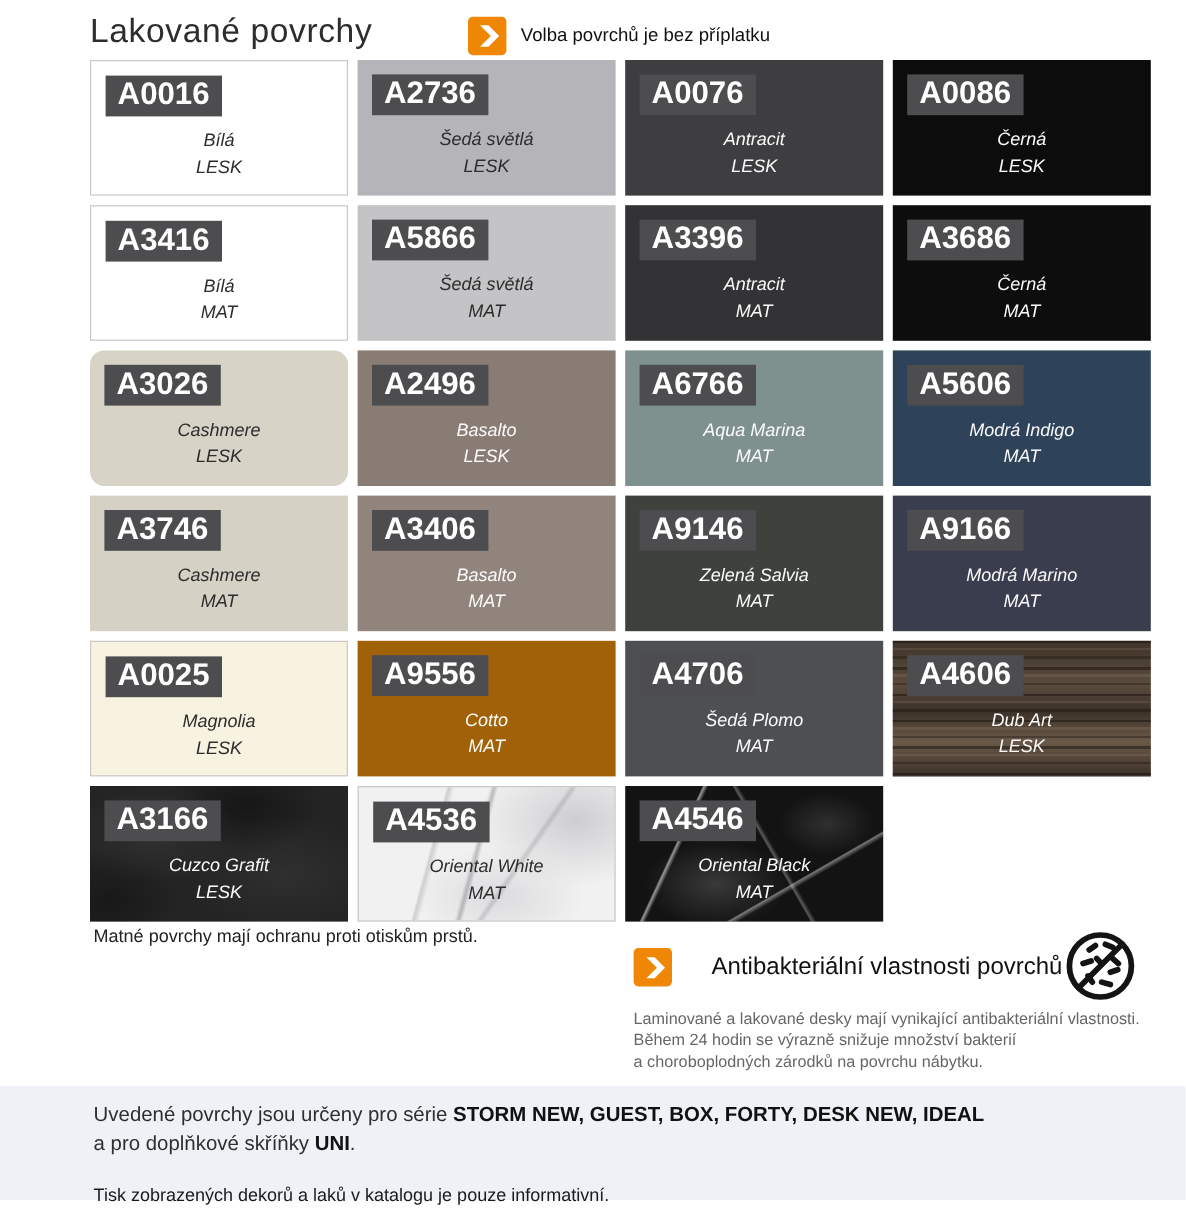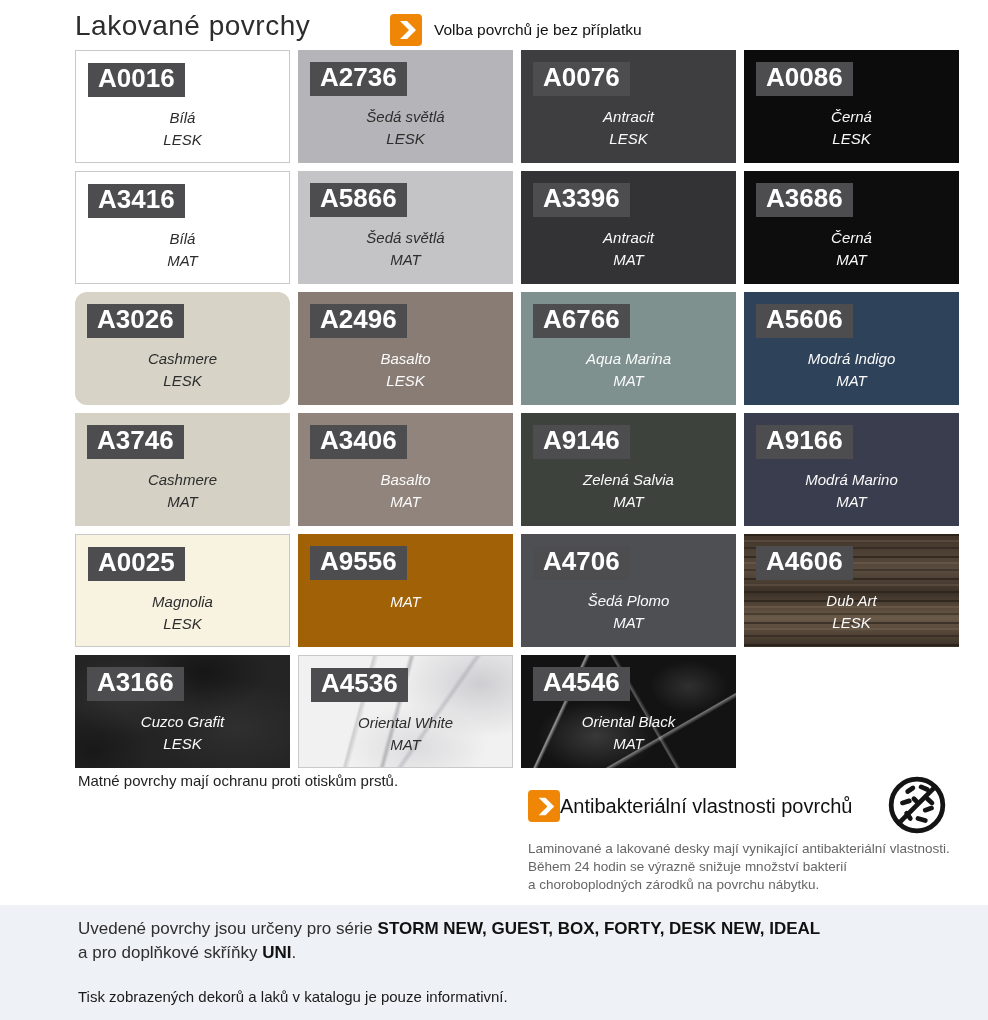--- a/index.html
+++ b/index.html
@@ -51,26 +51,26 @@
     background-image:
       linear-gradient(115deg, transparent 24%, rgba(255,255,255,0.55) 24.6%, transparent 26%),
       linear-gradient(60deg, transparent 55%, rgba(255,255,255,0.3) 55.6%, transparent 57%),
       linear-gradient(150deg, transparent 68%, rgba(255,255,255,0.42) 68.6%, transparent 70.5%),
       radial-gradient(100px 60px at 35% 72%, rgba(255,255,255,0.16), transparent 60%),
       radial-gradient(60px 40px at 78% 28%, rgba(255,255,255,0.12), transparent 65%); }
 
   .matte-note { position:absolute; left:78px; top:772px; font-size:15px; color:#222; }
 
   .antibac-heading-row { position:absolute; left:528px; top:790px; display:flex; align-items:center; }
-  .antibac-heading { margin-left:0; font-size:20px; color:#111; font-weight:400;text-align:right; }
+  .antibac-heading { margin-left:33px; font-size:20px; color:#111; font-weight:400;text-align:right; }
   .antibac-paragraph { position:absolute; left:528px; top:840px; font-size:13.5px;
                        line-height:18px; color:#666; }
   .bacteria-icon { position:absolute; left:886px; top:774px; }
 
-  .footer-band { position:absolute; left:0; top:905px; width:988px; height:115px;
+  .footer-band { position:absolute; left:0; top:905px; width:988px; height:95px;
                  background:#eef1f6; padding:12px 0 16px 78px; }
   .footer-series { font-size:17px; line-height:24px; color:#2f2f2f; }
   .footer-series b { color:#111; }
   .footer-note { margin-top:23px; font-size:15px; color:#1a1a1a; }
 </style>
 </head>
 <body>
 
 <div class="page">
 
@@ -148,20 +148,21 @@
         </div></div>
       <div class="cell" style="background: rgb(58, 61, 78);"><div class="badge">A9166</div><div class="names text-light">
           <div class="name">Modrá Marino</div>
           <div class="finish">MAT</div>
         </div></div>
       <div class="cell bordered" style="background: rgb(248, 243, 224);"><div class="badge">A0025</div><div class="names text-dark">
           <div class="name">Magnolia</div>
           <div class="finish">LESK</div>
         </div></div>
       <div class="cell" style="background: #a16207;"><div class="badge">A9556</div><div class="names text-light">
+          <div class="name">Cotto</div>
           <div class="finish">MAT</div>
         </div></div>
       <div class="cell" style="background: rgb(77, 79, 82);"><div class="badge">A4706</div><div class="names text-light">
           <div class="name">Šedá Plomo</div>
           <div class="finish">MAT</div>
         </div></div>
       <div class="cell tex-wood"><div class="badge">A4606</div><div class="names text-light">
           <div class="name">Dub Art</div>
           <div class="finish">LESK</div>
         </div></div>

